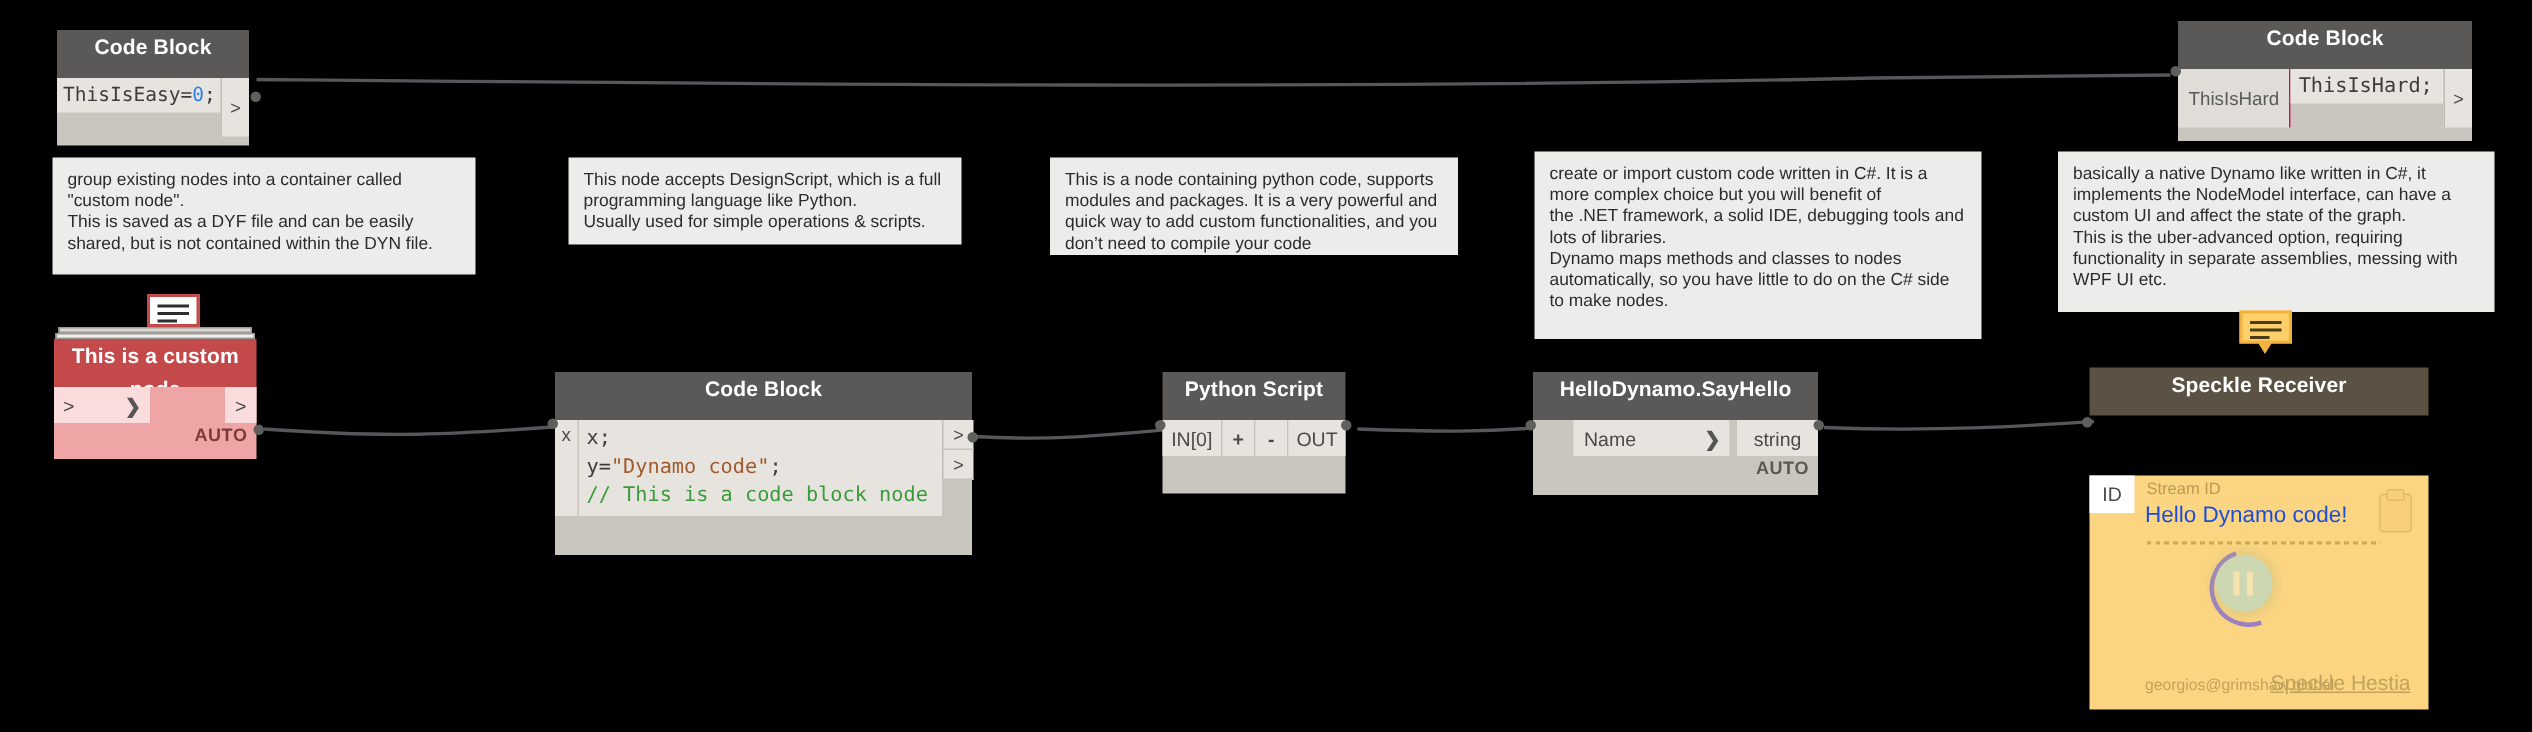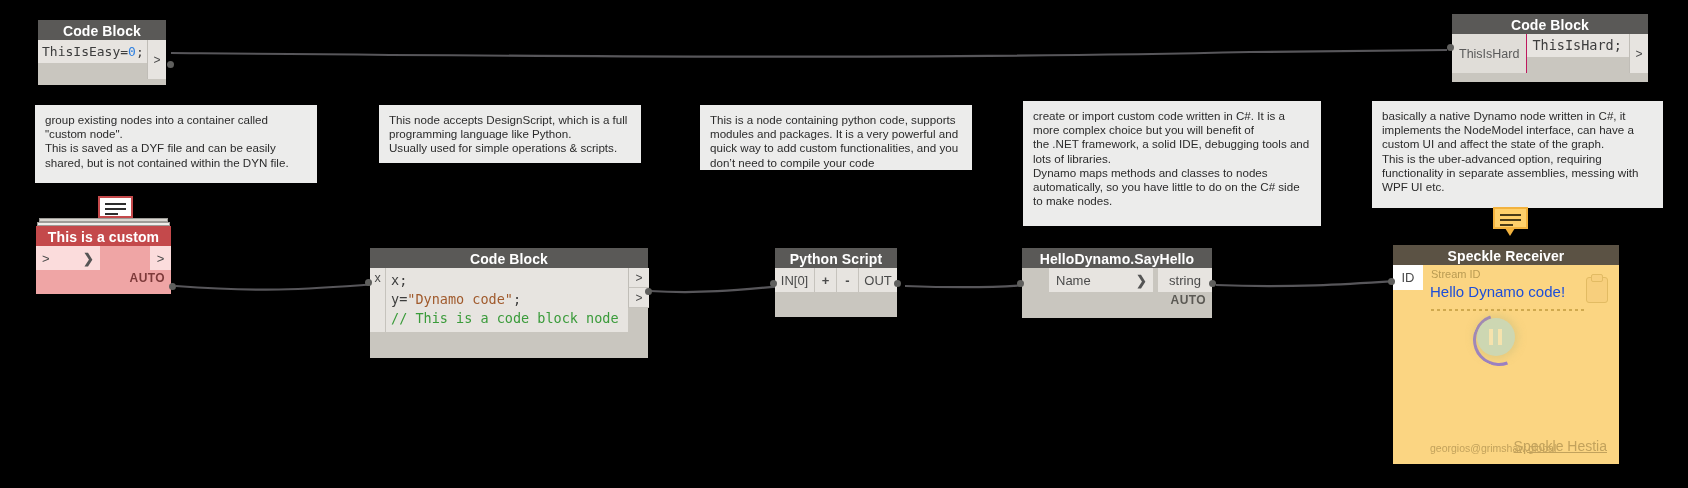--- a/index.html
+++ b/index.html
@@ -7,21 +7,21 @@
     width:1688px;height:488px;position:relative;overflow:hidden;
     font-family:"Liberation Sans", sans-serif;
     -webkit-font-smoothing:antialiased;
   }
   .canvas{position:absolute;inset:0;background:#000;}
 
   
   .node{position:absolute;}
   .node-header{
     background:#5a5957;color:#fff;text-align:center;
-    font-size:14px;font-weight:bold;line-height:22px;height:20px;
+    font-size:14px;font-weight:bold;line-height:22px;height:32px;
     letter-spacing:.1px;
   }
   .node-body{background:#c9c6bf;position:relative;}
   .port-row{display:flex;align-items:stretch;height:39px;}
   .port{
     background:#e7e4e0;color:#4a4a4a;font-size:13px;
     display:flex;align-items:center;justify-content:center;
     box-sizing:border-box;
   }
   .port.left{justify-content:flex-start;padding-left:6px;}
@@ -133,21 +133,21 @@
 
   
   #hd-node{left:1022px;top:248px;width:190px;}
   #hd-node .p-name{flex:0 0 104px;padding-left:7px;justify-content:space-between;padding-right:6px;}
   #hd-node .p-gap{flex:1 1 auto;background:#c9c6bf;}
   #hd-node .p-string{flex:0 0 54px;}
 
   
   #speckle{left:1393px;top:245px;width:226px;}
   #speckle .node-header{background:#5b5244;}
-  #speckle .sp-body{background:#fbd582;height:199px;position:relative;}
+  #speckle .sp-body{background:#fbd582;height:156px;position:relative;margin-top:40px;}
   #speckle .sp-idport{
     position:absolute;left:0;top:0;width:30px;height:25px;background:#fff;
     display:flex;align-items:center;justify-content:center;
     font-size:13px;color:#4a4a4a;
   }
   #speckle .sp-streamlabel{position:absolute;left:38px;top:3px;font-size:11px;color:#b99b53;}
   #speckle .sp-value{position:absolute;left:37px;top:18px;font-size:15px;color:#1d4ed8;}
   #speckle .sp-dash{
     position:absolute;left:38px;top:44px;width:156px;height:2px;
     background:repeating-linear-gradient(to right,#cfa94f 0 3px,transparent 3px 6px);
@@ -219,21 +219,21 @@
 
   <div class="note" style="left:379px;top:105px;width:262px;height:58px;">This node accepts DesignScript, which is a full programming language like Python.
 Usually used for simple operations &amp; scripts.</div>
 
   <div class="note" style="left:700px;top:105px;width:272px;height:65px;">This is a node containing python code, supports modules and packages. It is a very powerful and quick way to add custom functionalities, and you don’t need to compile your code</div>
 
   <div class="note" style="left:1023px;top:101px;width:298px;height:125px;">create or import custom code written in C#. It is a more complex choice but you will benefit of
 the .NET framework, a solid IDE, debugging tools and lots of libraries.
 Dynamo maps methods and classes to nodes automatically, so you have little to do on the C# side to make nodes.</div>
 
-  <div class="note" style="left:1372px;top:101px;width:291px;height:107px;">basically a native Dynamo node written in C#, it implements the NodeModel interface, can have a custom UI and affect the state of the graph.
+  <div class="note" style="left:1372px;top:101px;width:291px;height:107px;">basically a native Dynamo like written in C#, it implements the NodeModel interface, can have a custom UI and affect the state of the graph.
 This is the uber-advanced option, requiring functionality in separate assemblies, messing with WPF UI etc.</div>
 
   <div class="bubble" style="left:98px;top:196px;">
     <div class="box">
       <i></i>
       <i></i>
       <i class="short"></i>
     </div>
     <div class="tail"></div>
   </div>

